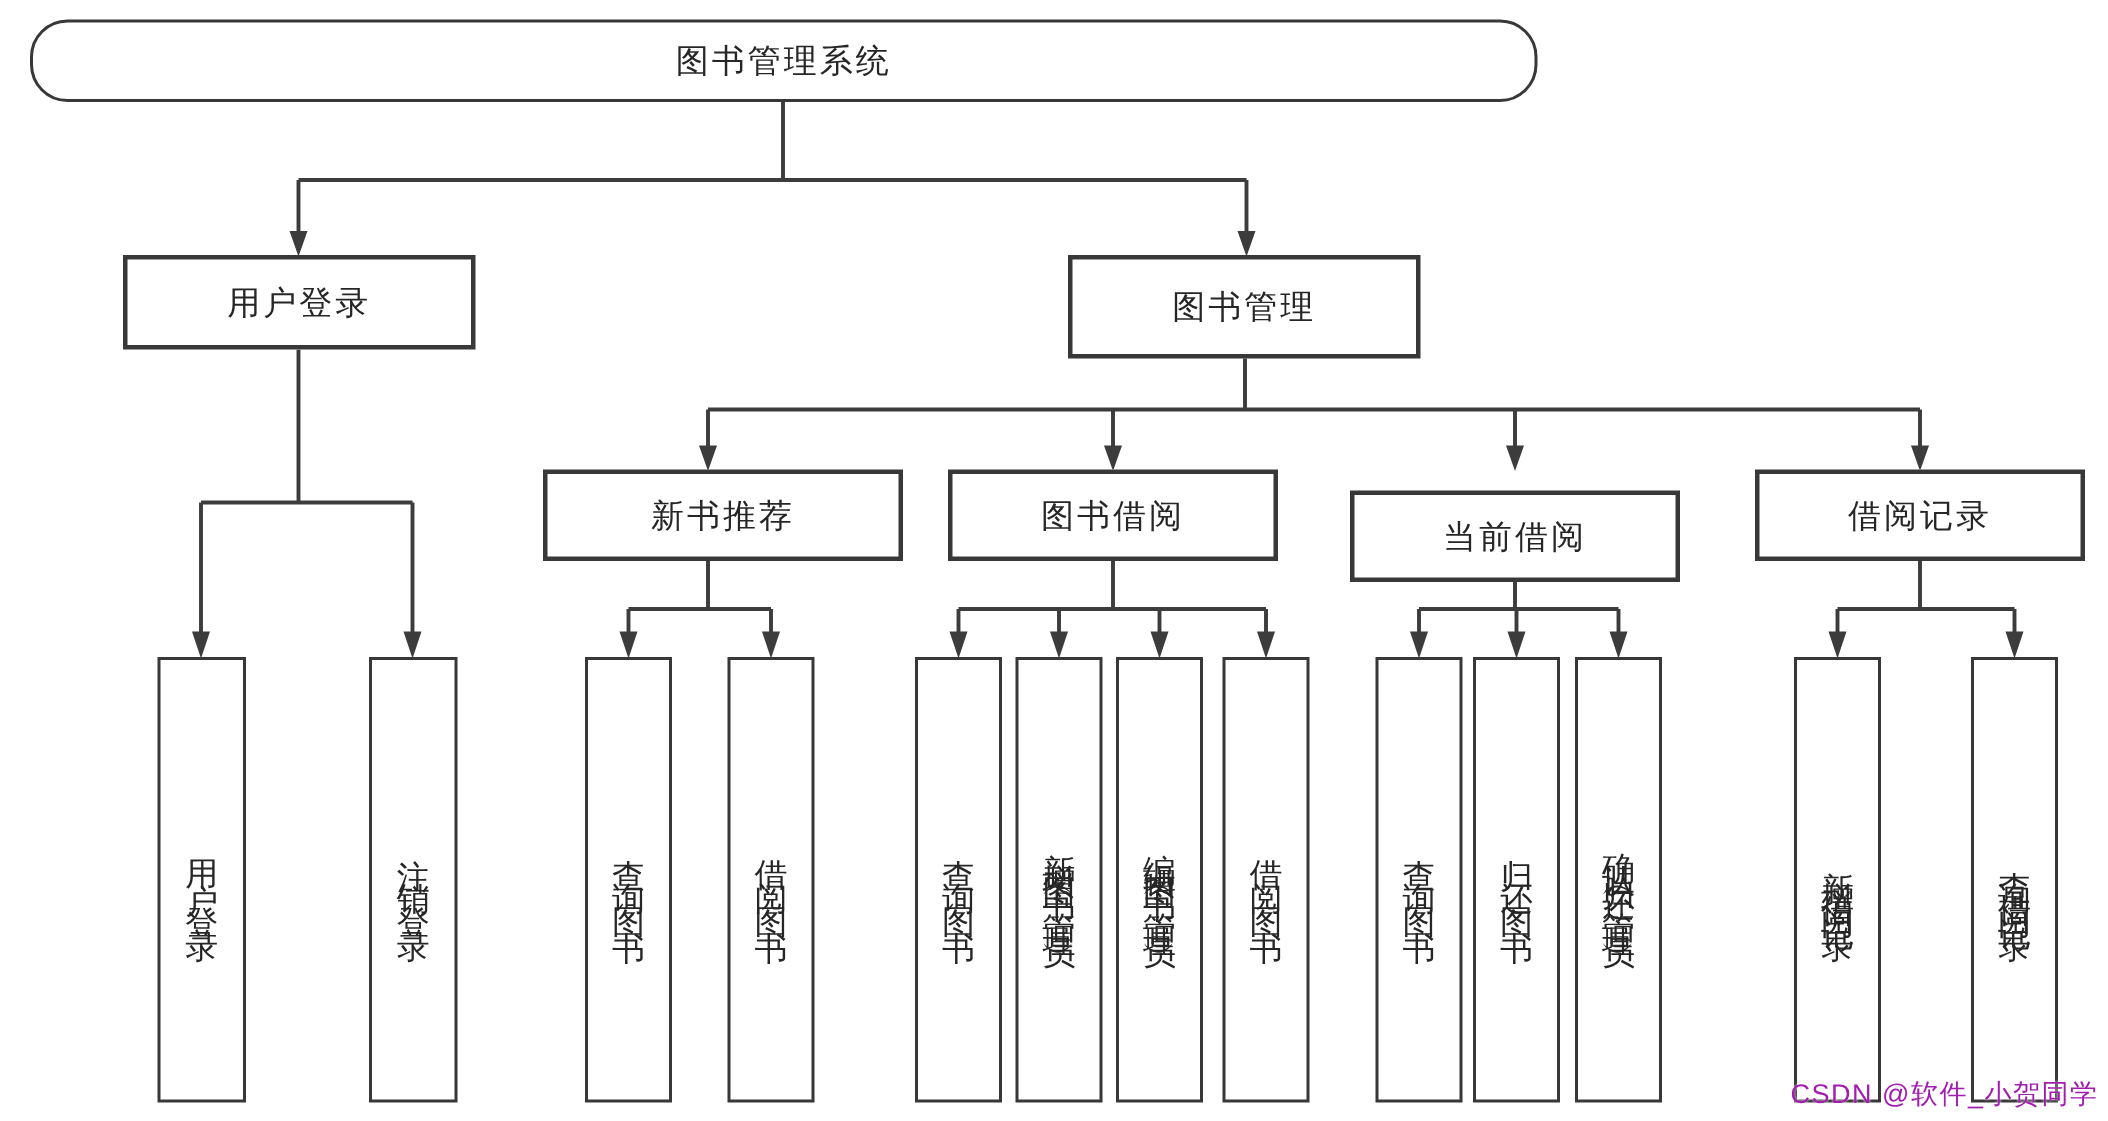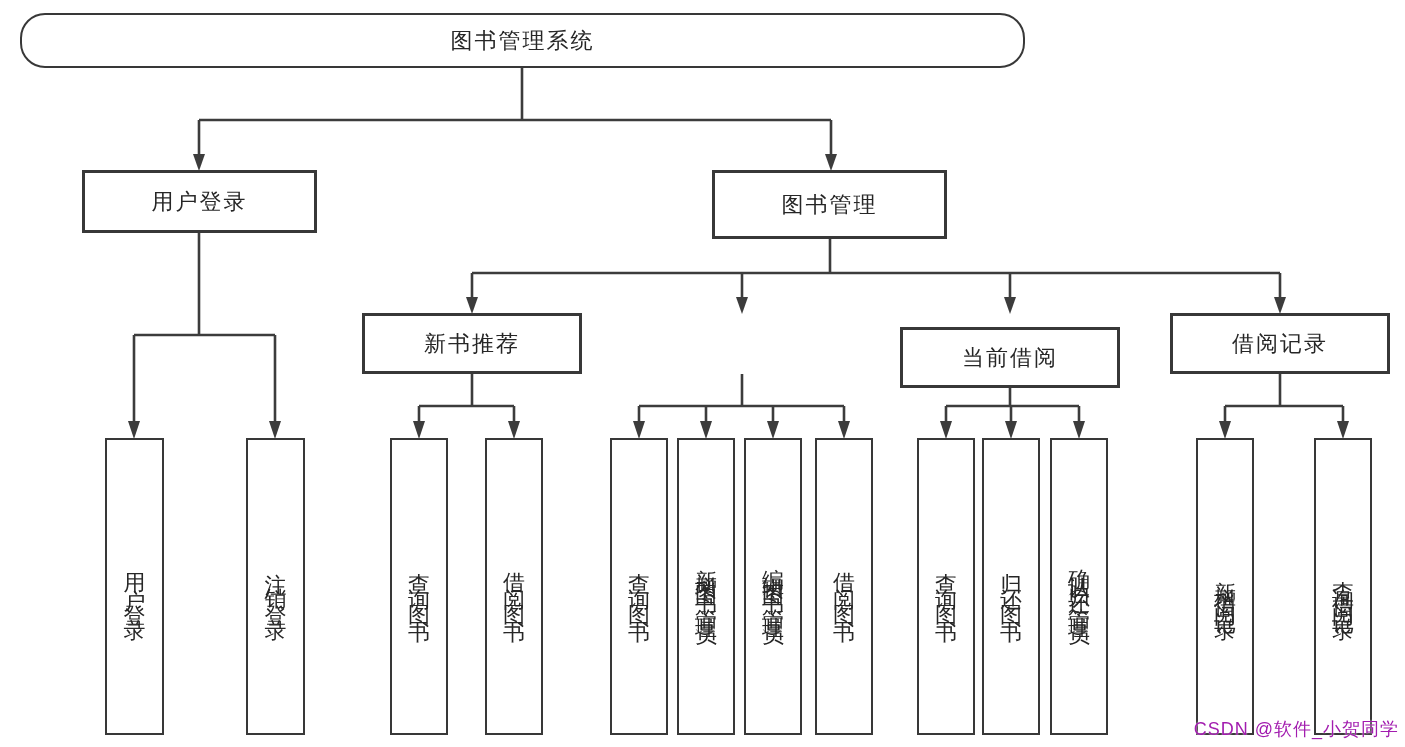--- a/index.html
+++ b/index.html
@@ -90,21 +90,22 @@
       <polygon points="1219,421 1231,421 1225,439"></polygon>
       <polygon points="1337,421 1349,421 1343,439"></polygon>
     </g>
   </svg>
 
   <div class="node root" style="left:20px;top:13px;width:1005px;height:55px;">图书管理系统</div>
 
   <div class="node" style="left:82px;top:170px;width:235px;height:63px;">用户登录</div>
   <div class="node" style="left:712px;top:170px;width:235px;height:69px;">图书管理</div>
 
-  <div class="node" style="left:362px;top:313px;width:220px;height:61px;">新书推荐</div>
+  <div class="node" style="left:362px;top:313px;width:240px;height:61px;">新书推荐</div>
+  <div class="node" style="left:632px;top:313px;width:220px;height:61px;">图书借阅</div>
   <div class="node" style="left:900px;top:313px;width:220px;height:61px;margin-top:14px;">当前借阅</div>
   <div class="node" style="left:1170px;top:313px;width:220px;height:61px;">借阅记录</div>
 
   <div class="node leaf" style="left:105px;top:438px;width:59px;height:297px;">用户登录</div>
   <div class="node leaf" style="left:246px;top:438px;width:59px;height:297px;">注销登录</div>
 
   <div class="node leaf" style="left:390px;top:438px;width:58px;height:297px;">查询图书</div>
   <div class="node leaf" style="left:485px;top:438px;width:58px;height:297px;">借阅图书</div>
 
   <div class="node leaf" style="left:610px;top:438px;width:58px;height:297px;">查询图书</div>

